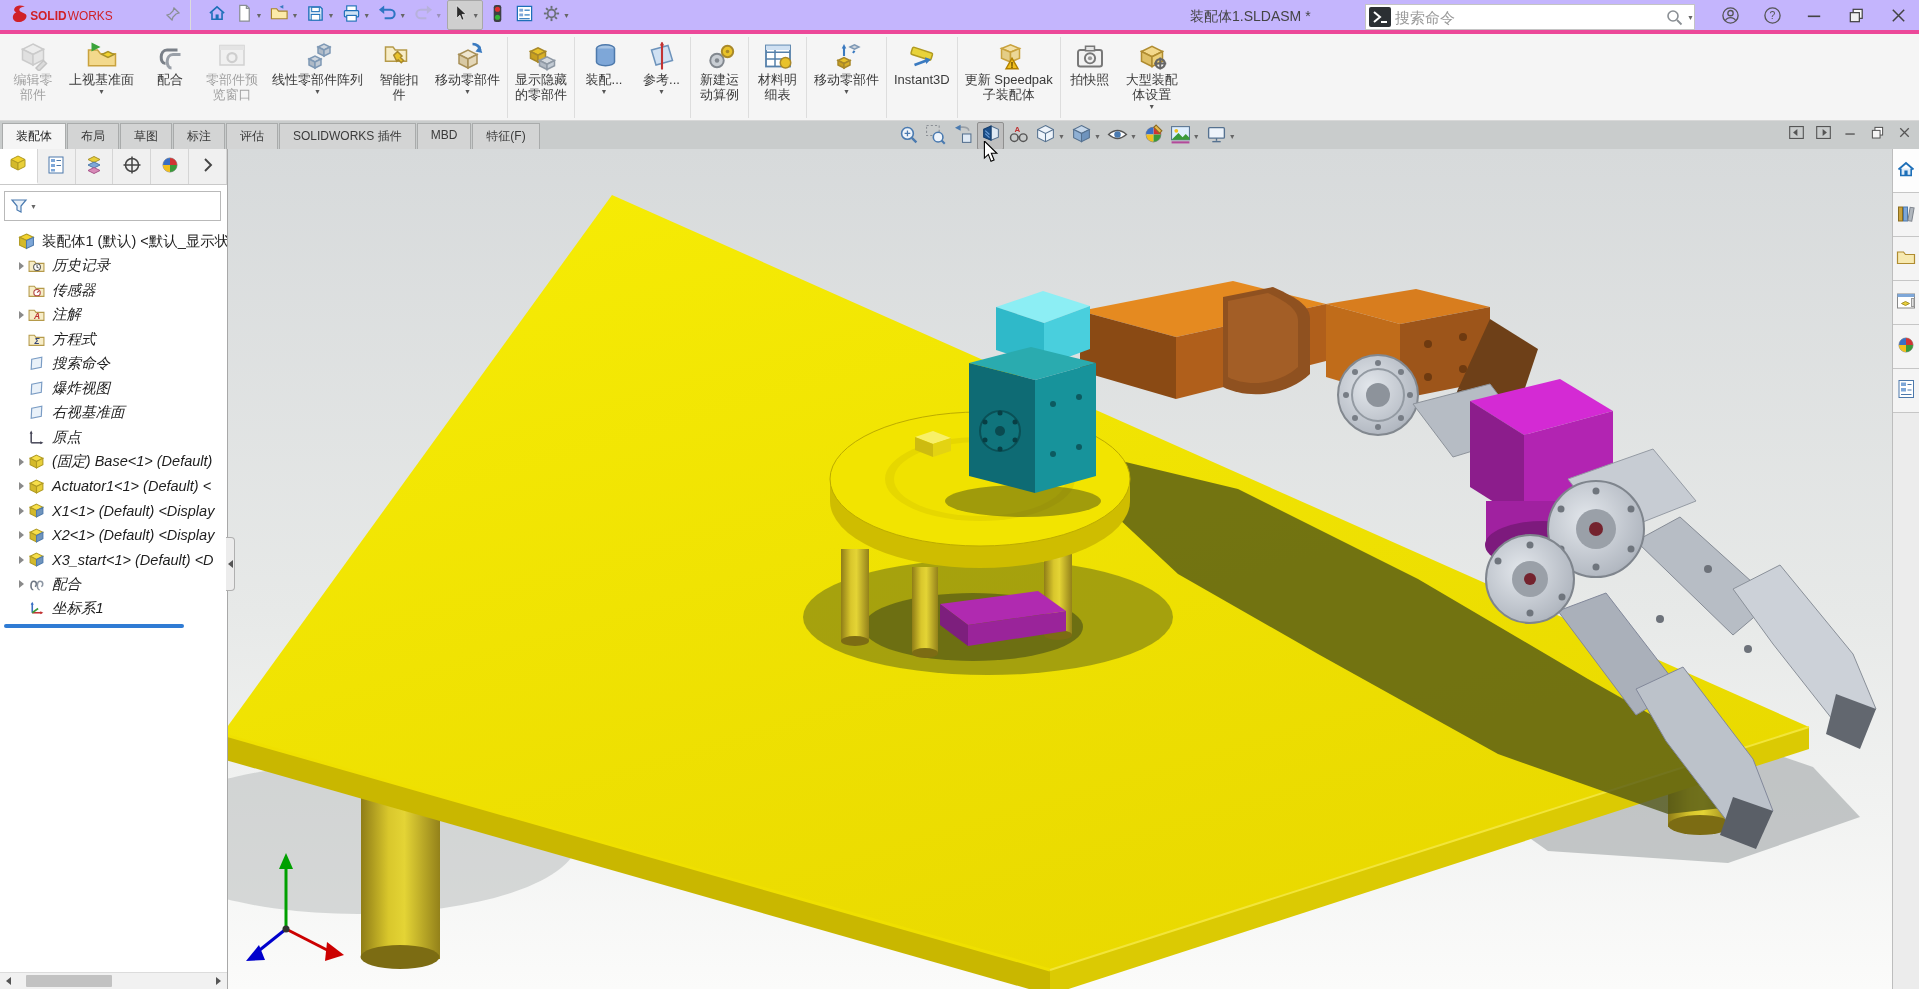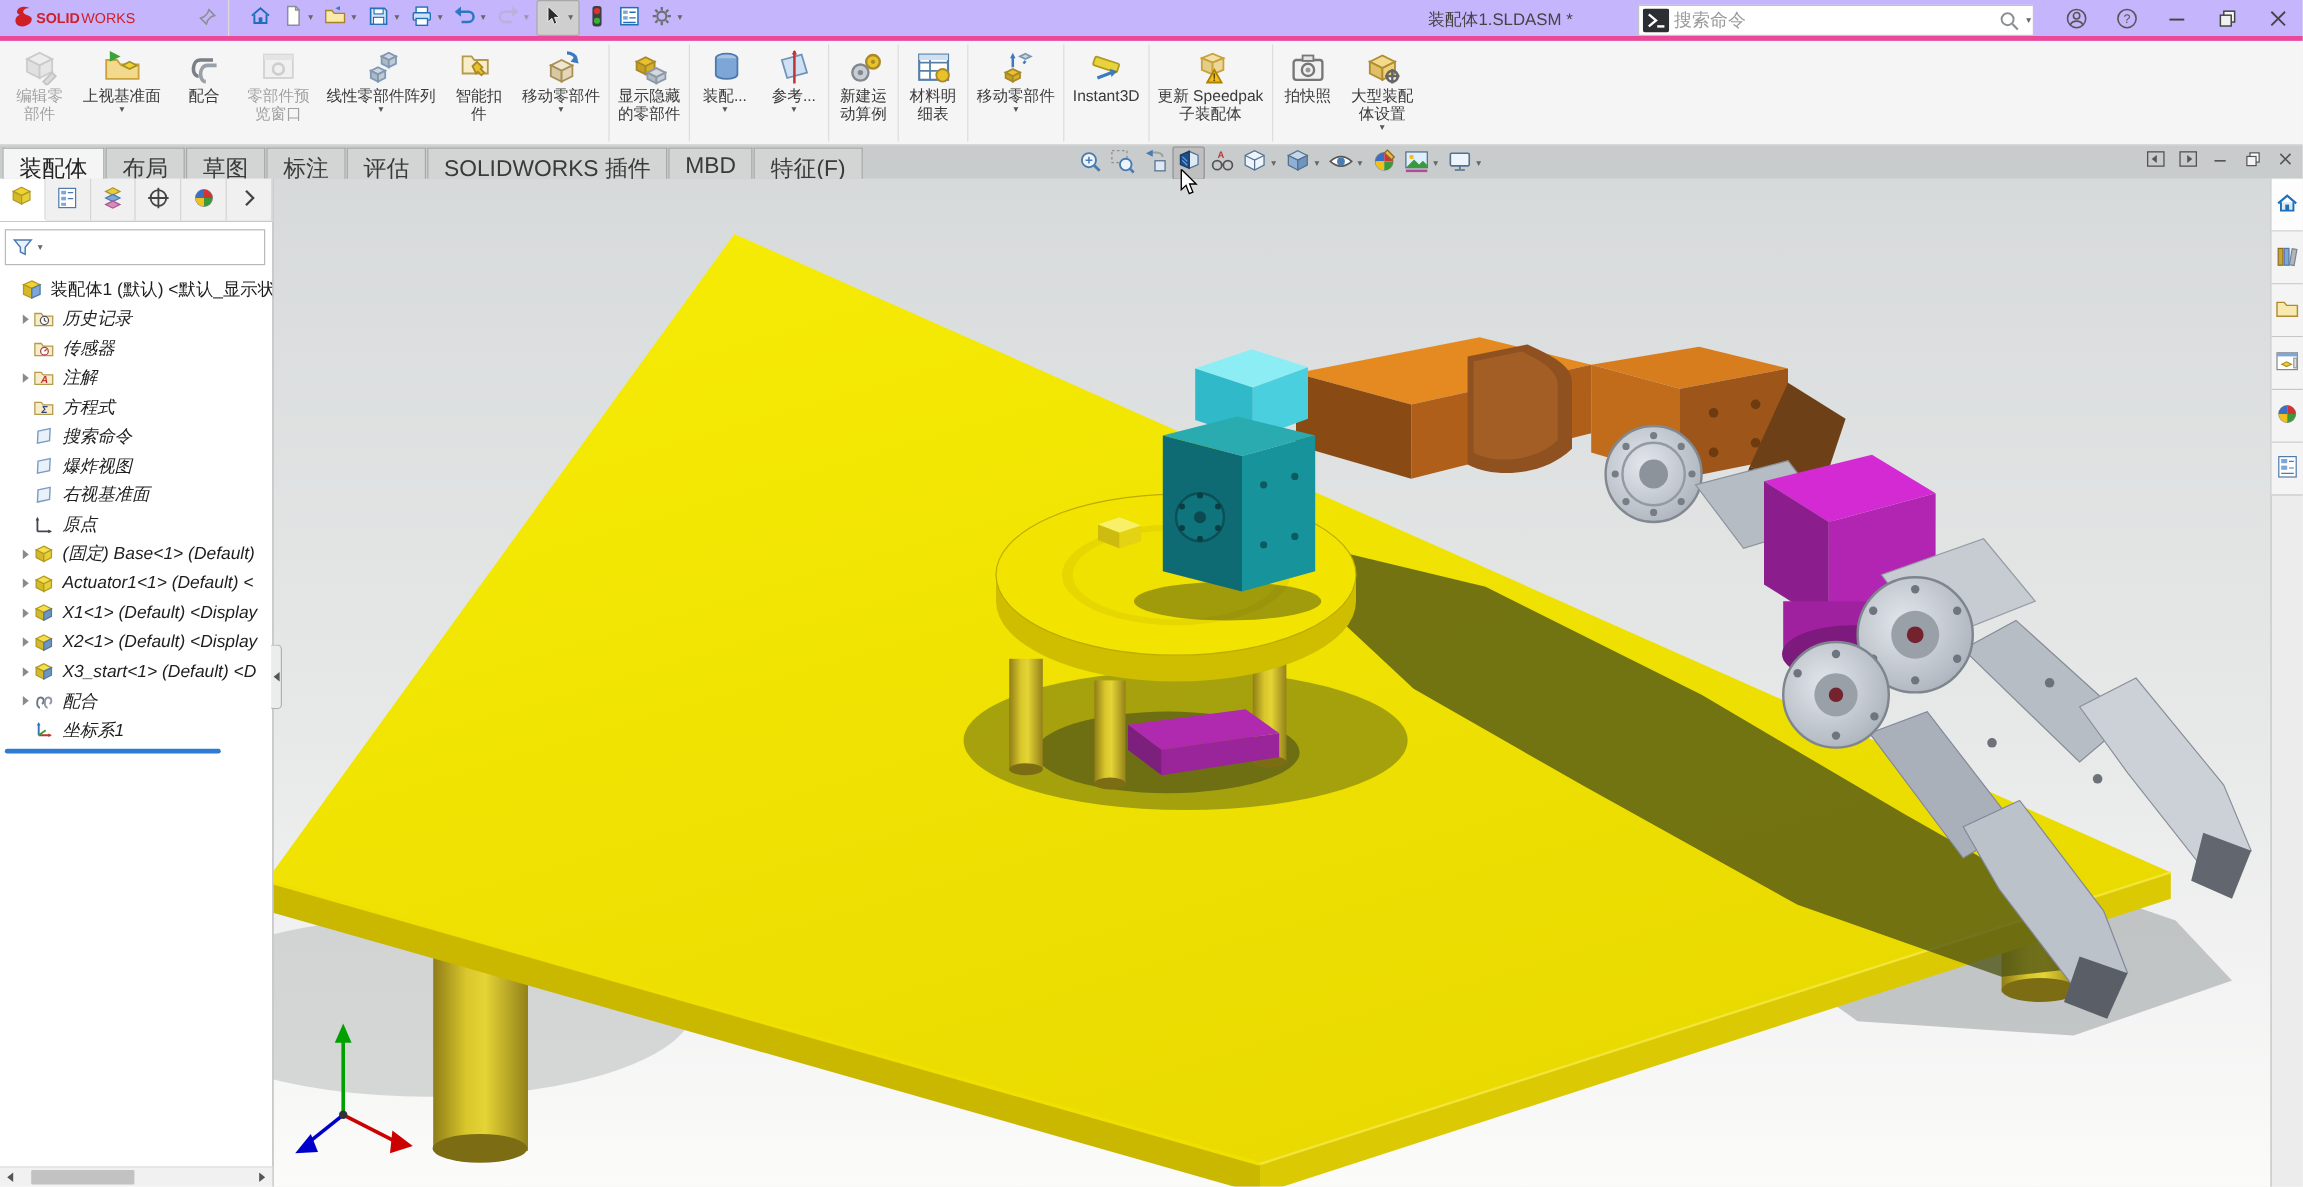--- a/index.html
+++ b/index.html
@@ -36,21 +36,21 @@
   .rb-btn.disabled { opacity:.45; }
   .rb-btn.sep { border-right:1px solid #ddd; border-radius:0; }
   .rb-ic { width:30px; height:30px; margin-bottom:1px; }
   .rb-ic svg { width:30px; height:30px; }
   .rb-label { font-size:13px; line-height:15px; text-align:center; color:#3a3a3a; white-space:nowrap; }
   .rb-dd { font-size:7px; color:#555; height:9px; line-height:9px; }
 
   
   #tabrow { height:28px; flex:0 0 28px; background:#c9cccc; position:relative; display:flex; align-items:flex-end; }
   #tabs { display:flex; height:26px; margin-left:2px; }
-  .tab { padding:4px 13px; font-size:19px; color:#3a3a3a; background:#d3d4d4; border:1px solid #a9abab; border-bottom:none; margin-right:1px; white-space:nowrap; }
+  .tab { padding:4px 13px; font-size:12px; color:#3a3a3a; background:#d3d4d4; border:1px solid #a9abab; border-bottom:none; margin-right:1px; white-space:nowrap; }
   .tab.active { background:#f5f5f5; color:#222; position:relative; z-index:2; }
   #hud { position:absolute; left:896px; top:1px; display:flex; align-items:center; gap:2px; }
   .hud-btn { display:flex; align-items:center; padding:1px 2px; border-radius:2px; }
   .hud-btn svg { width:21px; height:21px; }
   .hud-btn.active { background:#bfbfbf; border:1px solid #8f8f8f; }
   #docctrls { position:absolute; right:6px; top:3px; display:flex; gap:10px; align-items:center; }
   #docctrls .dc-btn svg { width:17px; height:17px; }
 
   
   #main { flex:1; display:grid; grid-template-columns:228px 1fr 27px; min-height:0; position:relative; }

